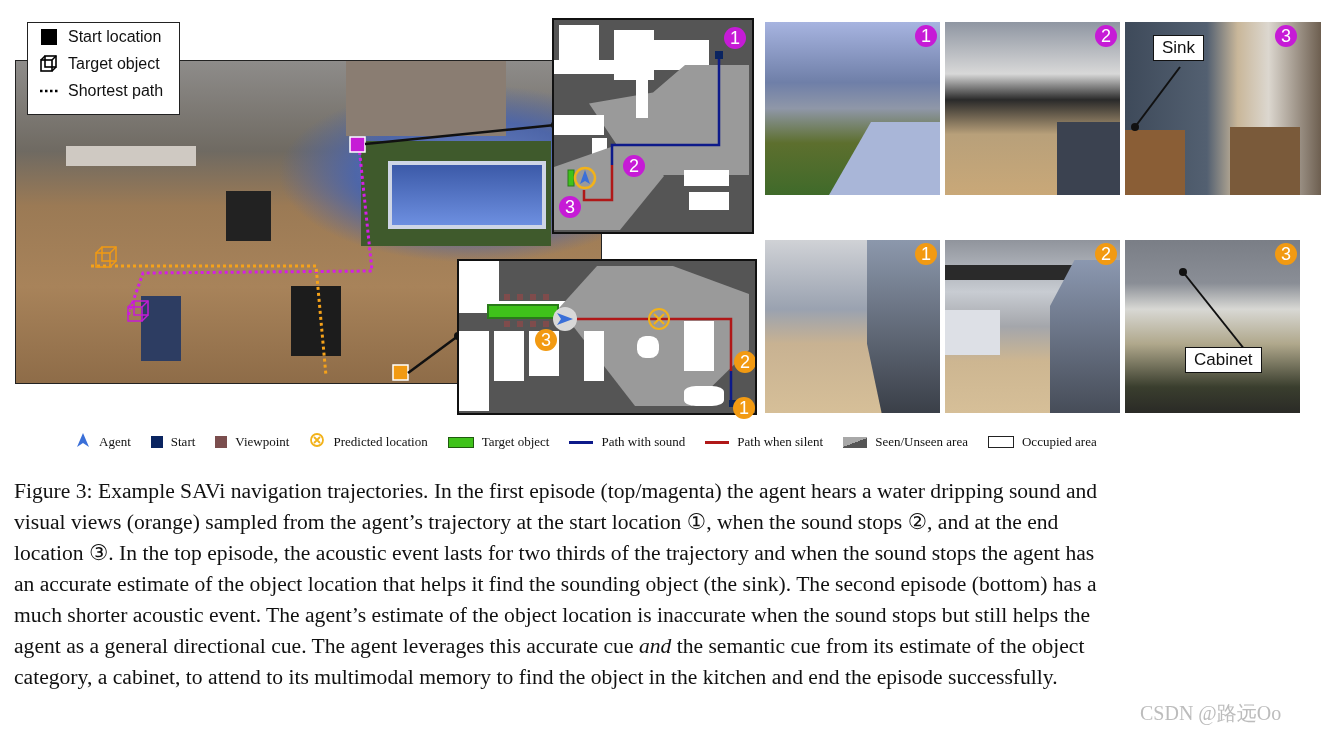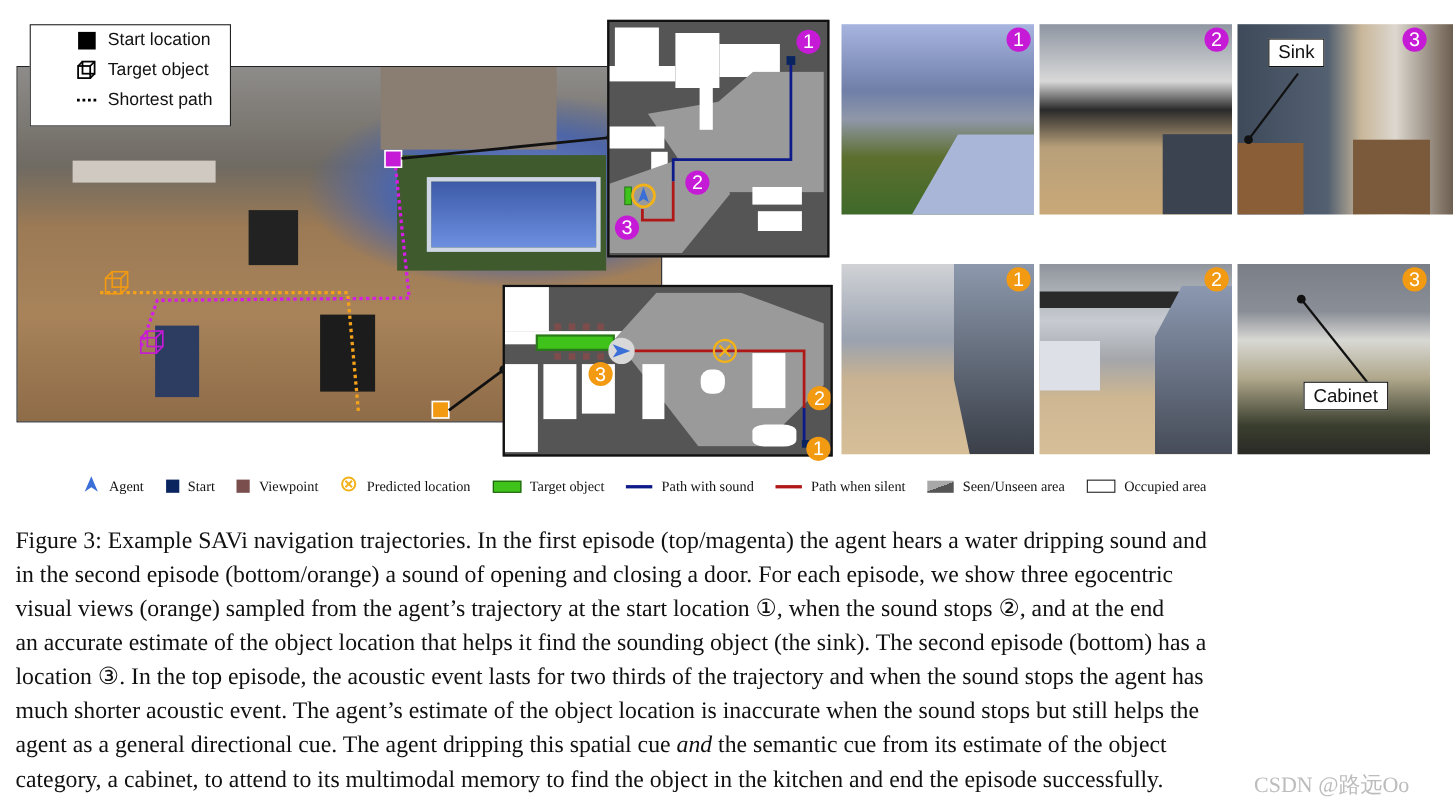--- a/index.html
+++ b/index.html
@@ -11,21 +11,21 @@
       radial-gradient(ellipse at 78% 35%, #6a84c8 0%, #4e66a8 18%, transparent 30%),
       linear-gradient(180deg,#8e8c8a 0%, #6f6a62 28%, #9b7a55 45%, #a8835a 70%, #8e6c48 100%);
     overflow:hidden;}
   .pool{left:372px;top:100px;width:150px;height:60px;background:linear-gradient(#3c5aa8,#6d8fe0);border:4px solid #cfd6e6;}
   .lawn{left:345px;top:80px;width:190px;height:105px;background:#3f5a2c;}
   .roof{left:330px;top:0;width:160px;height:75px;background:#8a7d72;}
   .wall1{left:50px;top:85px;width:130px;height:20px;background:#cfc9c2;}
   .rug1{left:210px;top:130px;width:45px;height:50px;background:#222;}
   .rug2{left:275px;top:225px;width:50px;height:70px;background:#1c1c1c;}
   .counter{left:125px;top:235px;width:40px;height:65px;background:#2d3d62;}
-  .legend-box{left:27px;top:22px;width:151px;height:91px;background:#fff;border:1px solid #222;font-size:16px;color:#111;padding-left:30px;}
+  .legend-box{left:27px;top:22px;width:151px;height:91px;background:#fff;border:1px solid #222;font-size:16px;color:#111;}
   .legend-row{display:flex;align-items:center;height:27px;padding-left:10px;}
   .legend-row .sym{width:22px;margin-right:8px;display:flex;align-items:center;justify-content:center;}
   .map2d{background:#555;border:2px solid #111;overflow:hidden;}
   .seen{background:#9a9a9a;}
   .occ{background:#fff;}
   .badge{width:22px;height:22px;border-radius:50%;color:#fff;font-size:18px;line-height:22px;text-align:center;font-family:"Liberation Sans",sans-serif;}
   .mag{background:#c61bd6;}
   .org{background:#f29a12;}
   .photo{overflow:hidden;}
   .label-box{background:#fff;border:1px solid #111;font-size:17px;color:#111;padding:2px 8px;}
@@ -251,22 +251,21 @@
     <span>Seen/Unseen area</span>
   </div>
   <div class="bl-item">
     <span class="sym" style="width:24px;height:10px;background:#fff;border:1px solid #222;"></span>
     <span>Occupied area</span>
   </div>
 </div>
 
 <div class="abs caption">
   <p>Figure 3: Example SAVi navigation trajectories. In the first episode (top/magenta) the agent hears a water dripping sound and</p>
-  <p>in the second episode (bottom/orange) a sound of opening and closing a door. For each episode, we show three egocentric</p>
   <p>visual views (orange) sampled from the agent’s trajectory at the start location ①, when the sound stops ②, and at the end</p>
+  <p>location ③. In the top episode, the acoustic event lasts for two thirds of the trajectory and when the sound stops the agent has</p>
   <p>an accurate estimate of the object location that helps it find the sounding object (the sink). The second episode (bottom) has a</p>
-  <p>location ③. In the top episode, the acoustic event lasts for two thirds of the trajectory and when the sound stops the agent has</p>
   <p>much shorter acoustic event. The agent’s estimate of the object location is inaccurate when the sound stops but still helps the</p>
-  <p><span>agent as a general directional cue. The agent dripping this spatial cue </span><i>and</i><span> the semantic cue from its estimate of the object</span></p>
+  <p><span>agent as a general directional cue. The agent leverages this accurate cue </span><i>and</i><span> the semantic cue from its estimate of the object</span></p>
   <p style="text-align:left;">category, a cabinet, to attend to its multimodal memory to find the object in the kitchen and end the episode successfully.</p>
 </div>
 
 <div class="abs watermark">CSDN @路远Oo</div>
 
 </body></html>

